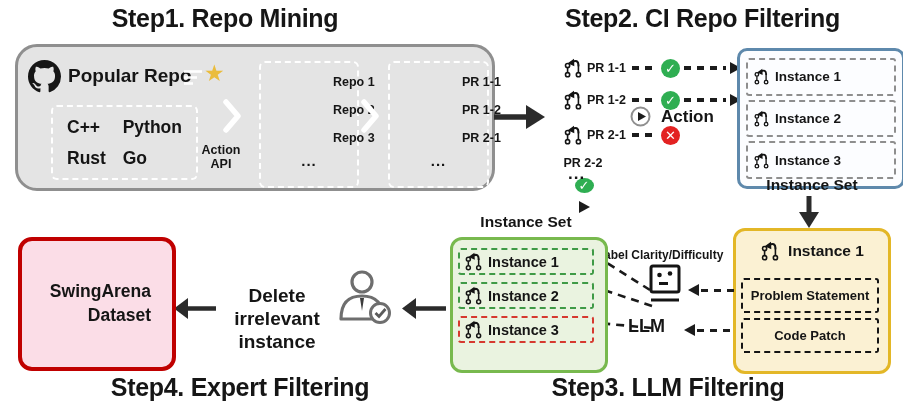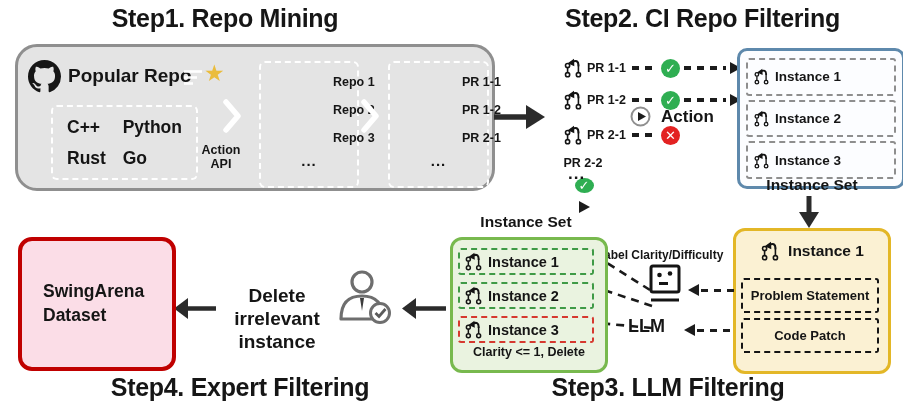--- a/index.html
+++ b/index.html
@@ -44,21 +44,21 @@
   
   .green-box{left:450px;top:237px;width:152px;height:130px;background:#eaf3e0;border:3.5px solid #78b94e;border-radius:12px;}
   .grow{position:absolute;left:5px;width:136px;height:27px;display:flex;align-items:center;gap:5px;padding:0 4px;border-radius:3px;box-sizing:border-box;}
   .grow.keep{border:2.6px dashed #3f9a46;}
   .grow.delete{border:2.6px dashed #d6392f;}
   .grow .inst-label{font-size:14.5px;}
   .note{position:absolute;left:0;top:105px;width:100%;text-align:center;font-weight:bold;font-size:12.5px;}
   
   .pink-box{left:18px;top:237px;width:150px;height:126px;background:#fbdde7;border:4px solid #c00000;border-radius:14px;
             display:flex;align-items:center;justify-content:center;}
-  .pink-box .lbl{width:108px;text-align:left;font-weight:bold;font-size:17.5px;line-height:1.35;}
+  .pink-box .lbl{width:108px;text-align:right;font-weight:bold;font-size:17.5px;line-height:1.35;}
   .small-bold{font-weight:bold;}
   .star{color:#eabc3c;font-size:23px;line-height:1;}
 </style>
 </head>
 <body>
 
 <svg width="0" height="0" style="position:absolute" aria-hidden="true">
   <defs>
     <symbol id="sym-pr" viewBox="0 0 24 24">
       <circle cx="5.5" cy="20" r="2.5" fill="none" stroke="#131313" stroke-width="1.9"></circle>
@@ -295,21 +295,20 @@
         <use href="#sym-pr" width="19" height="19"></use>
       </svg>
     <span class="inst-label">Instance 2</span>
   </div>
   <div class="grow delete" style="top:76px;">
     <svg style="width:19px;height:19px;flex:none;">
         <use href="#sym-pr" width="19" height="19"></use>
       </svg>
     <span class="inst-label">Instance 3</span>
   </div>
-  <div class="note">Clarity &lt;= 1, Delete</div>
 </div>
 
 <svg class="abs" style="left:402px;top:295px;width:46px;height:27px;">
   <line x1="12" y1="13.5" x2="44" y2="13.5" stroke="#2b2b2b" stroke-width="4.5"></line>
   <polygon points="14,3 0,13.5 14,24" fill="#2b2b2b"></polygon>
 </svg>
 
 <svg class="abs" style="left:336px;top:268px;width:58px;height:58px;">
   <circle cx="26" cy="14" r="10" fill="#ffffff" stroke="#6e6e6e" stroke-width="3.2"></circle>
   <path d="M5 51 C5 33 14 28 26 28 C38 28 47 33 47 51 Z" fill="#ffffff" stroke="#6e6e6e" stroke-width="3.2" stroke-linejoin="round"></path>

